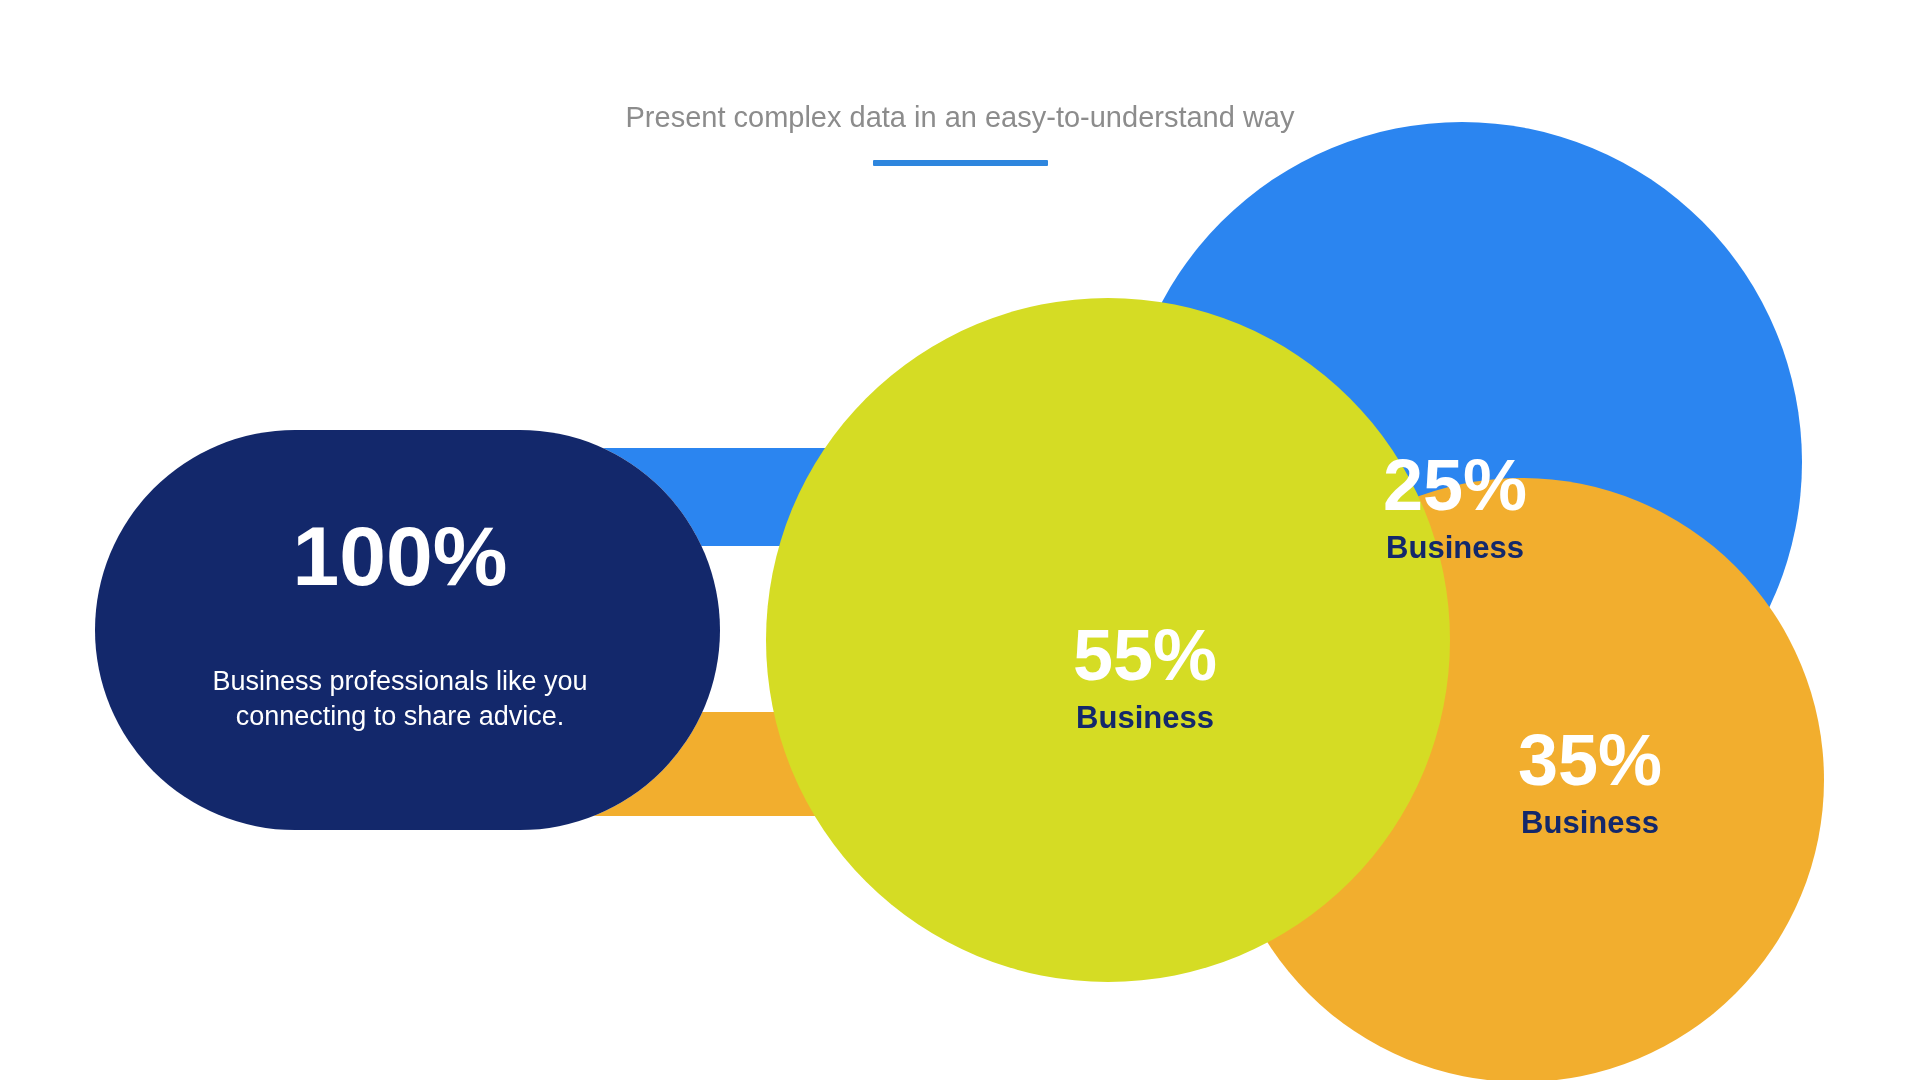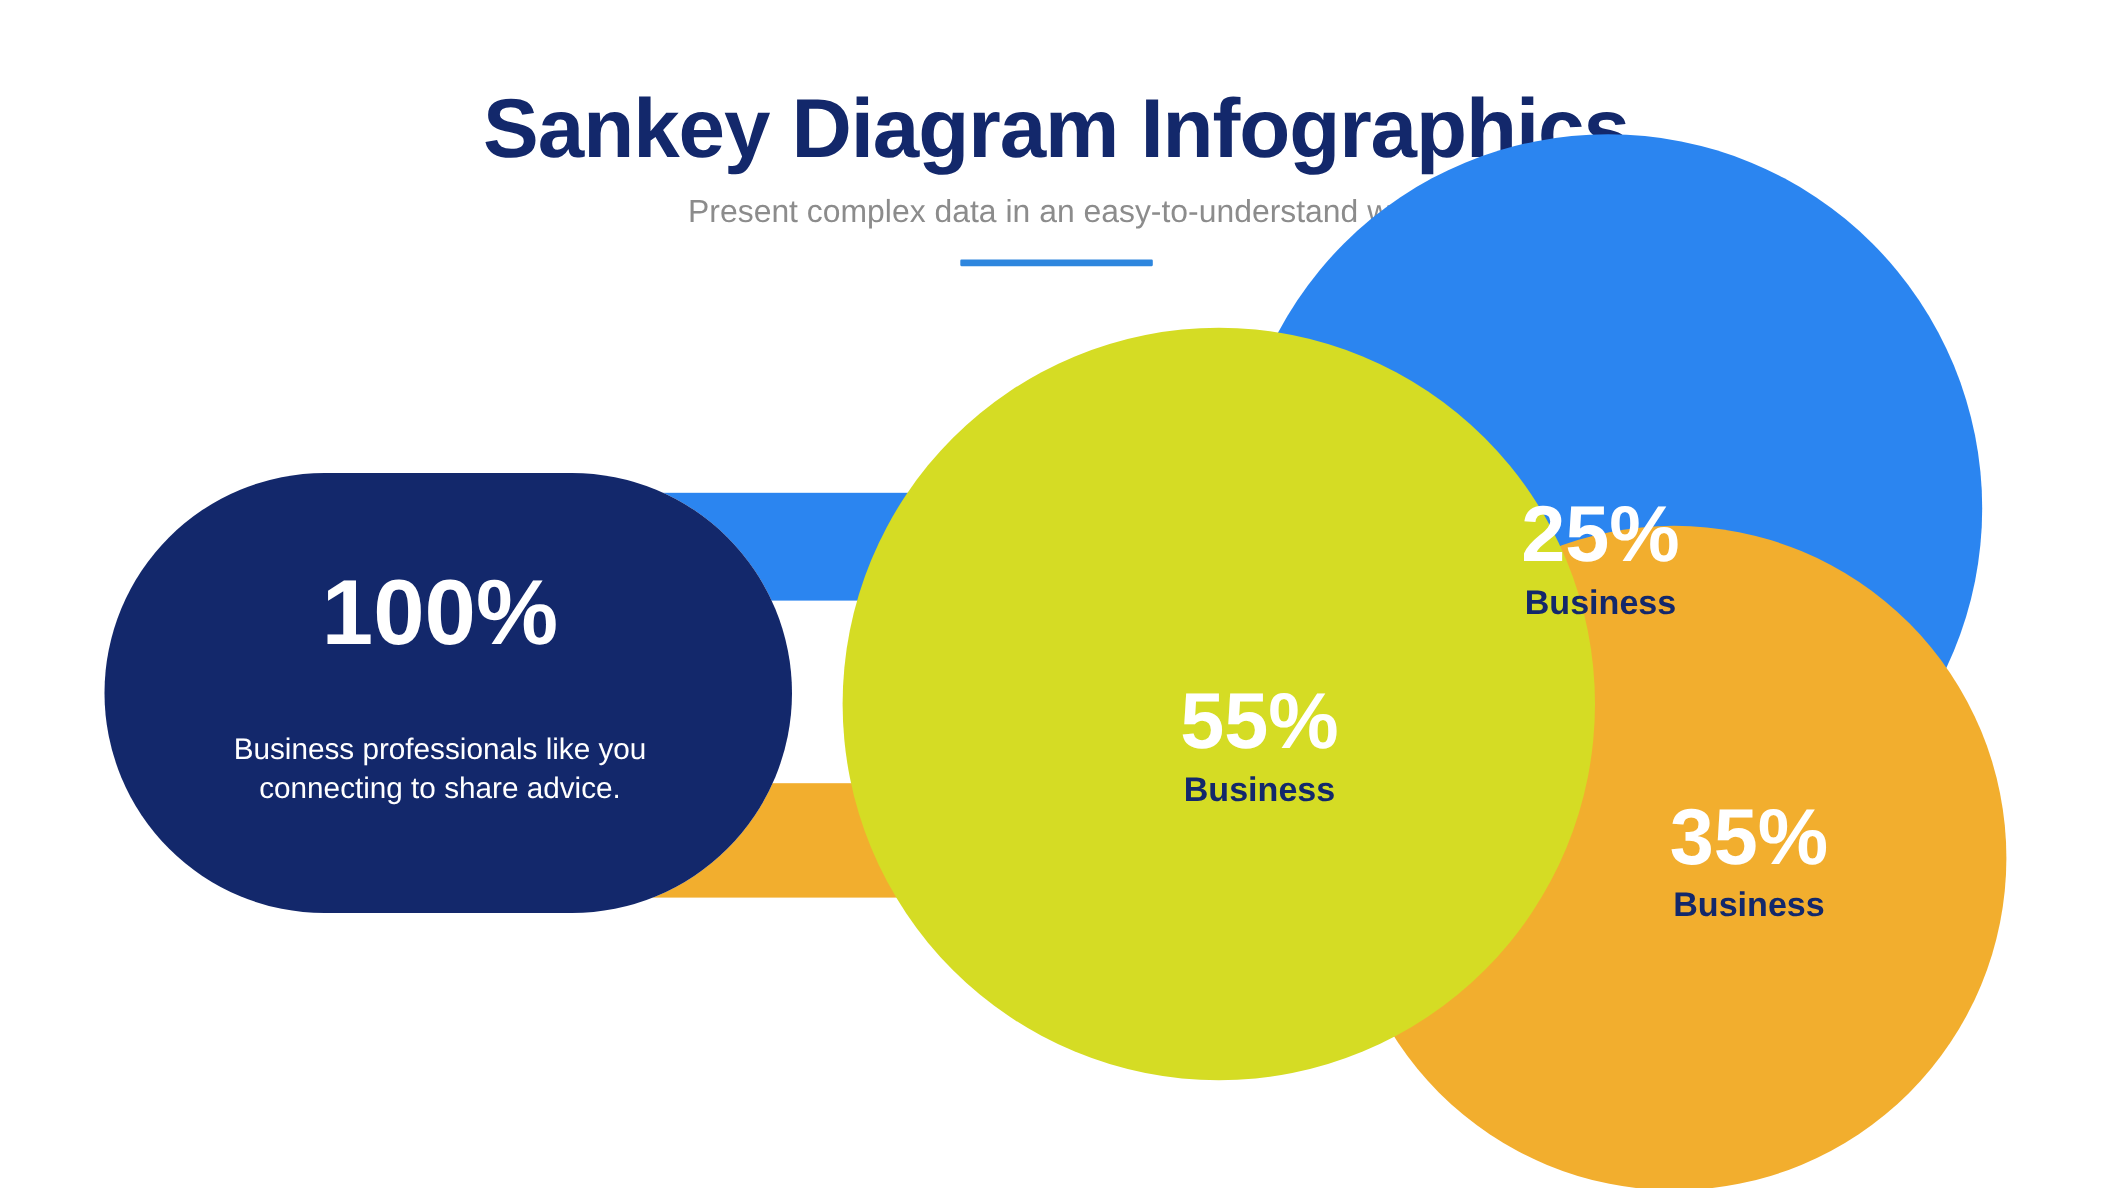--- a/index.html
+++ b/index.html
@@ -90,21 +90,20 @@
     font-size: 27px;
     fill: #ffffff;
   }
 </style>
 </head>
 <body>
 
 <div id="slide">
 
   <div class="header">
-    <h1 class="title">Sankey Diagram Infographics</h1>
     <p class="subtitle">Present complex data in an easy-to-understand way</p>
     <div class="accent-bar"></div>
   </div>
 
   <svg id="diagram" viewBox="0 0 1920 1080" width="1920" height="1080">
 
     <defs>
 
       <clipPath id="clip-outside-capsule" clipPathUnits="userSpaceOnUse">
         <path d="M0,0 H1920 V1080 H0 Z

